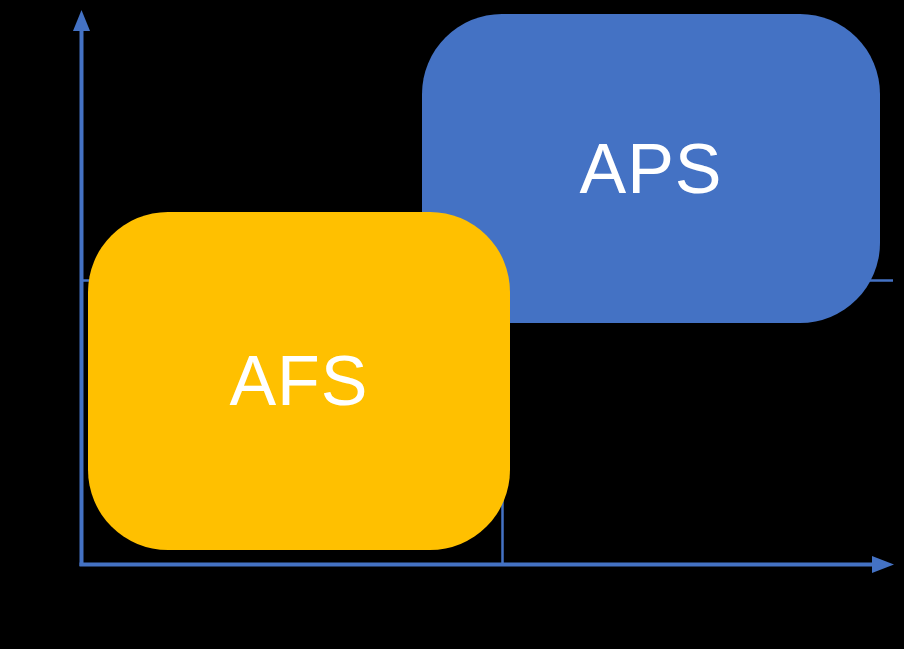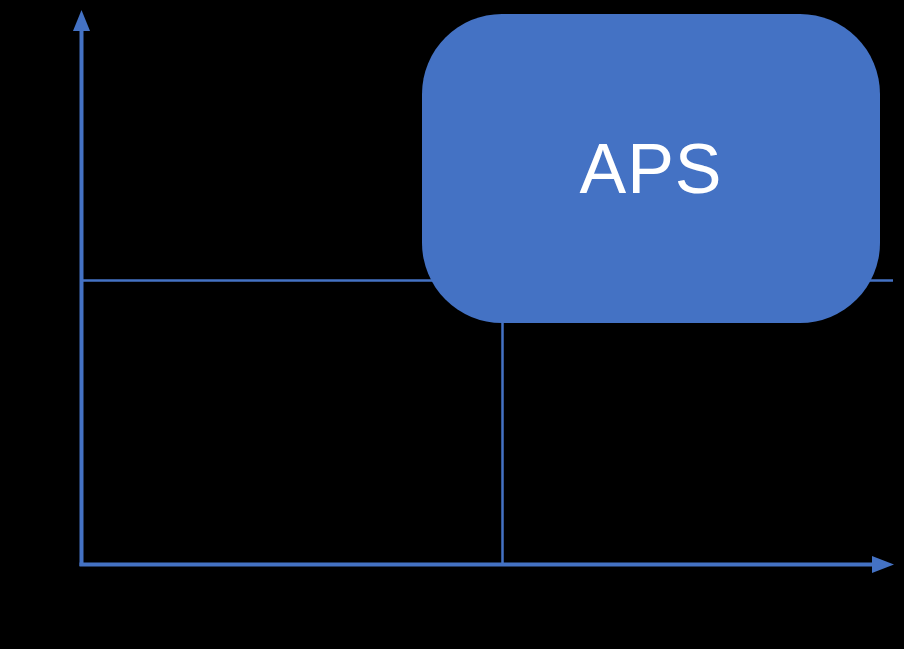--- a/index.html
+++ b/index.html
@@ -74,14 +74,17 @@
     <polygon points="894,564.5 872,556 872,573"></polygon>
 
     <line x1="82" y1="280.5" x2="893" y2="280.5" stroke-width="2.5"></line>
     <line x1="502.5" y1="280" x2="502.5" y2="564" stroke-width="2.5"></line>
   </svg>
 
   <div class="quad-box aps-box">
     <span class="quad-label">APS</span>
   </div>
 
+  <div class="quad-box afs-box">
+    <span class="quad-label">AFS</span>
+  </div>
 
 </div>
 
 </body></html>

